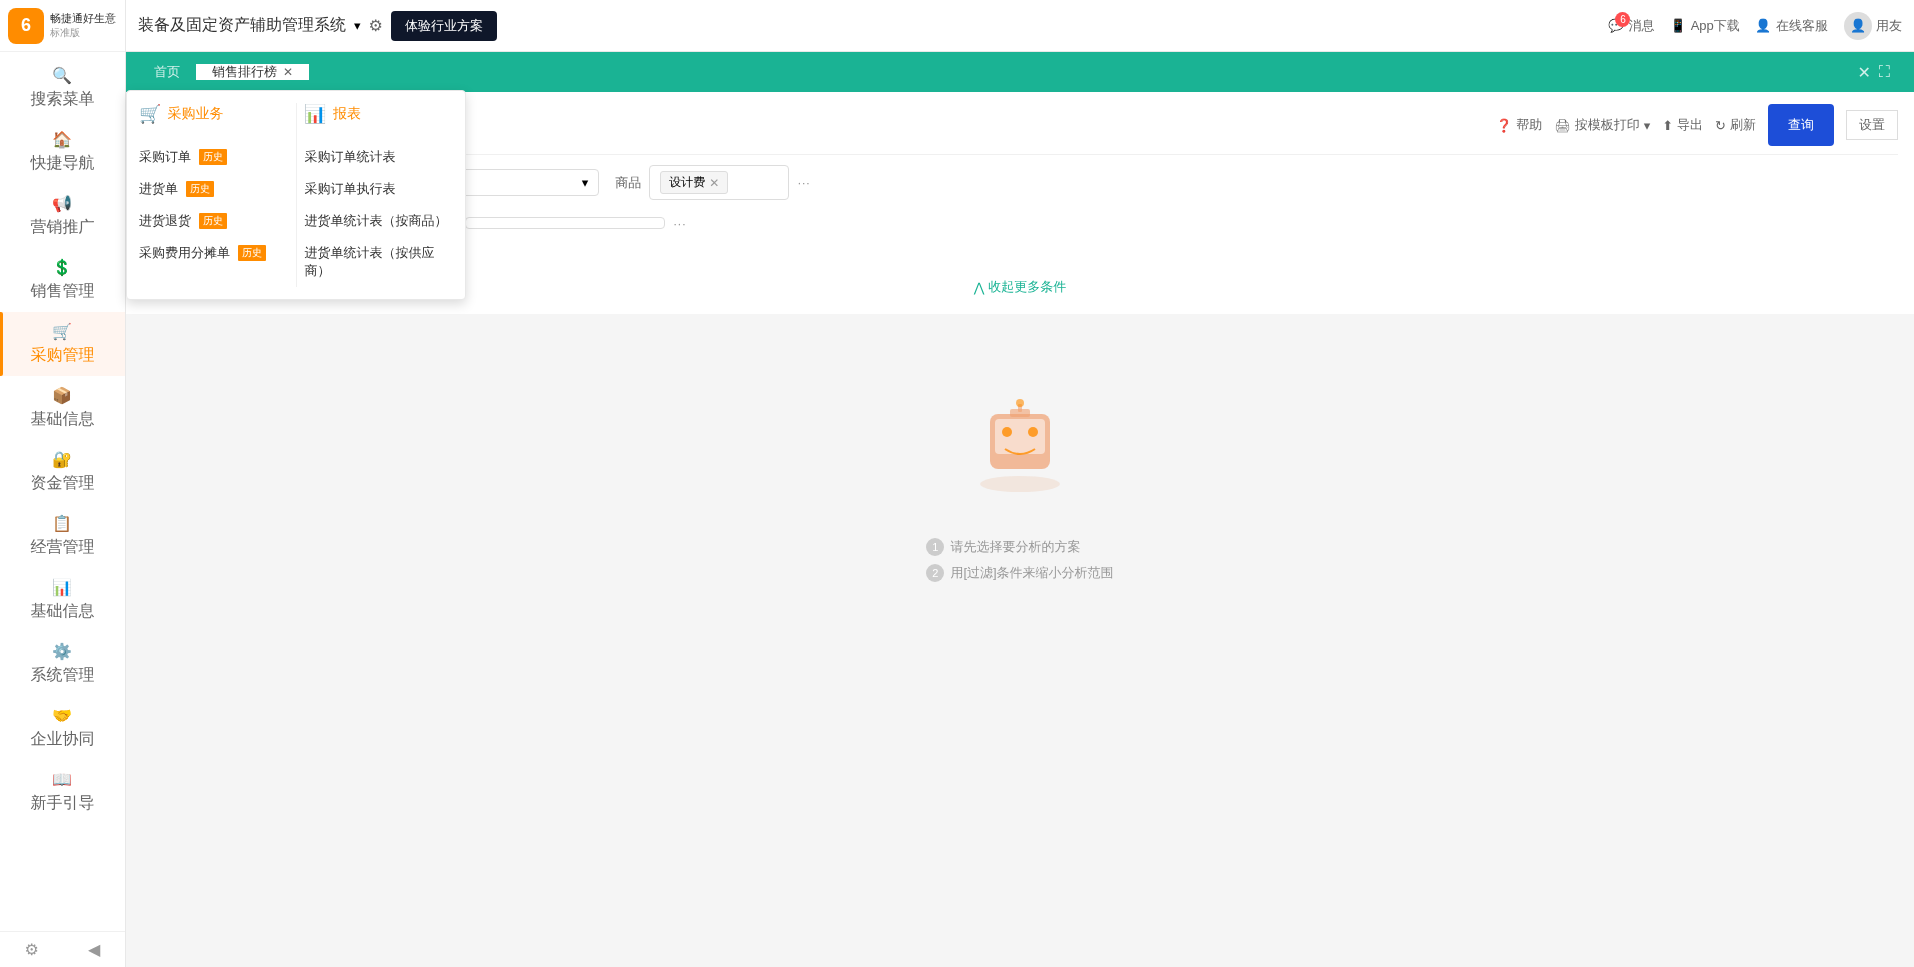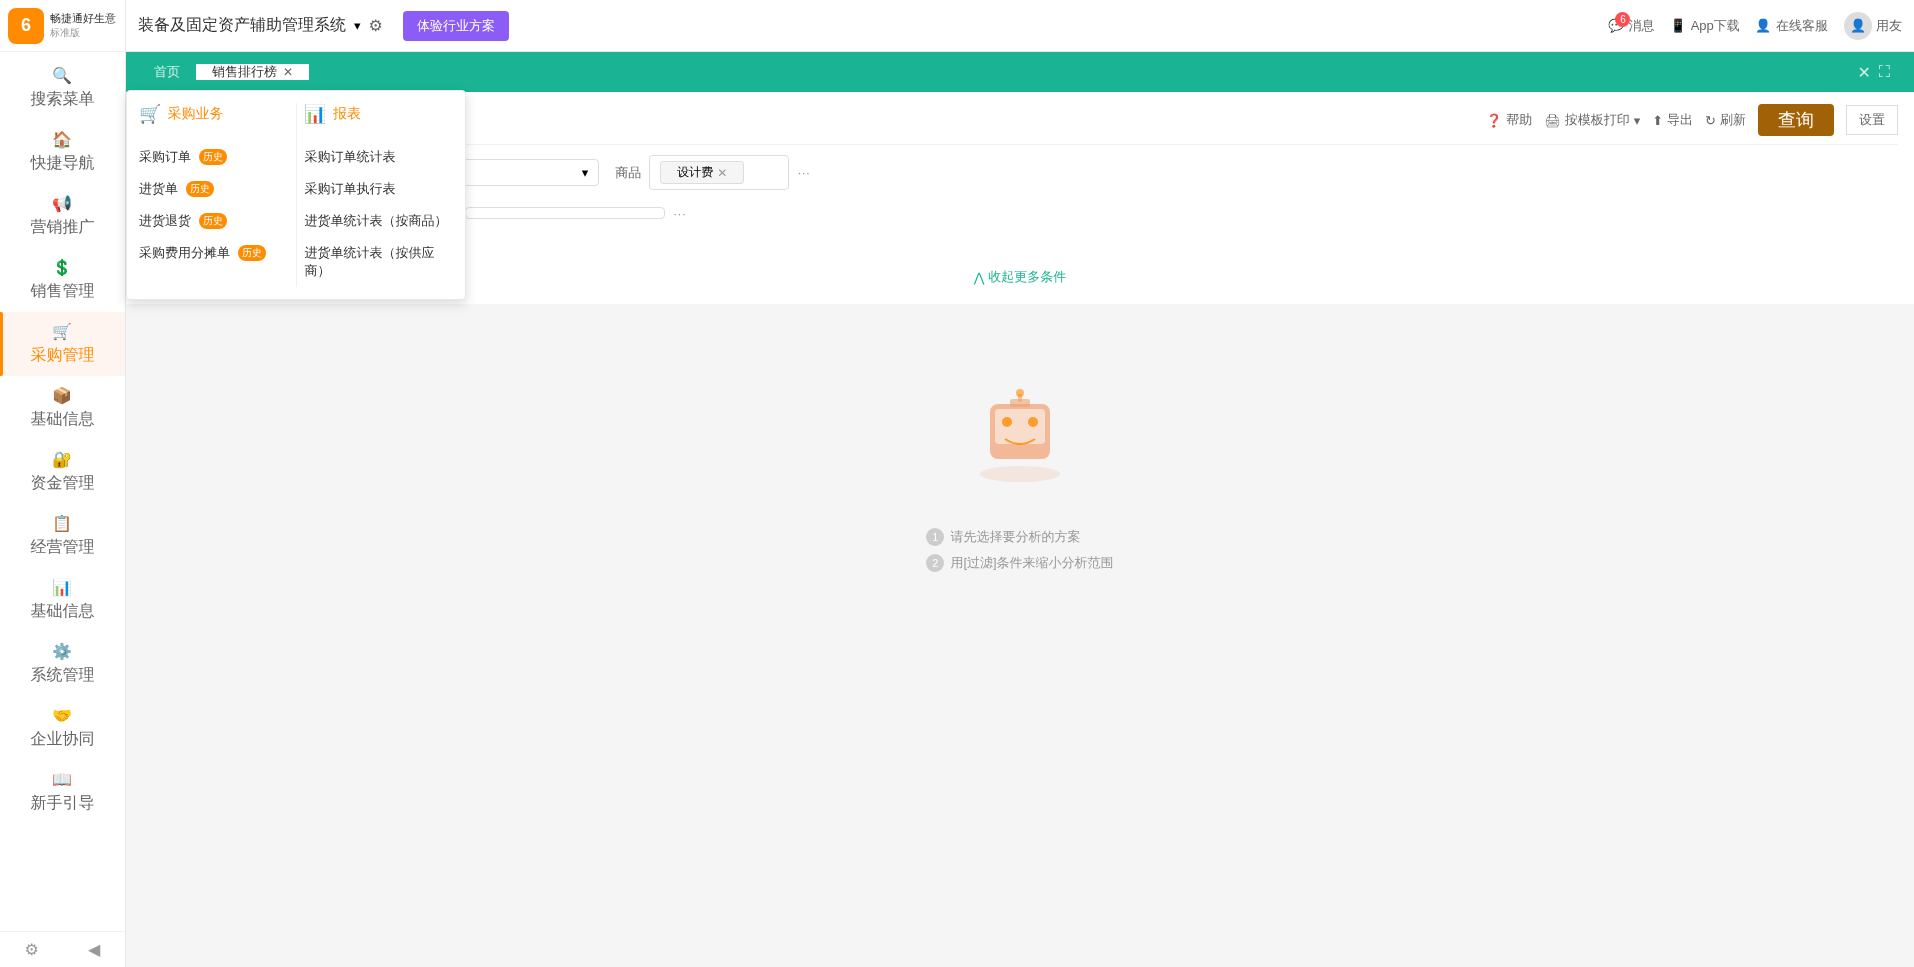--- a/index.html
+++ b/index.html
@@ -27,69 +27,69 @@
     .sidebar-bottom-btn { color: #999; cursor: pointer; font-size: 16px; }
 
     
     .main-area { flex: 1; display: flex; flex-direction: column; overflow: hidden; }
 
     
     .topbar { height: 52px; background: #fff; border-bottom: 1px solid #e8e8e8; display: flex; align-items: center; padding: 0 12px; gap: 8px; }
     .topbar-title { font-size: 16px; color: #333; }
     .topbar-dropdown { display: flex; align-items: center; gap: 4px; cursor: pointer; }
     .topbar-settings { color: #666; cursor: pointer; font-size: 16px; }
-    .topbar-industry-btn { background: #8b5cf6; color: white; border: none; padding: 6px 14px; border-radius: 4px; cursor: pointer; font-size: 13px; margin-left: 12px; }
+    .topbar-industry-btn { background: #0f172a; color: white; border: none; padding: 6px 14px; border-radius: 4px; cursor: pointer; font-size: 13px; }
     .topbar-spacer { flex: 1; }
     .topbar-actions { display: flex; align-items: center; gap: 16px; }
     .topbar-action { display: flex; align-items: center; gap: 4px; color: #666; cursor: pointer; font-size: 13px; }
     .user-avatar { width: 28px; height: 28px; border-radius: 50%; background: #ddd; display: flex; align-items: center; justify-content: center; color: #666; }
 
     
     .tabbar { height: 40px; background: #1ab394; display: flex; align-items: center; padding: 12px; }
     .tab { padding: 0 16px; height: 100%; display: flex; align-items: center; font-size: 13px; cursor: pointer; color: rgba(255,255,255,0.8); gap: 6px; }
     .tab.active { background: #fff; color: #333; }
     .tab-close { color: #666; font-size: 12px; }
     .tabbar-close { margin-left: auto; padding: 0 12px; color: rgba(255,255,255,0.8); cursor: pointer; font-size: 16px; display: flex; align-items: center; gap: 8px; }
 
     
     .content-area { flex: 1; background: #f5f5f5; overflow: hidden; position: relative; }
 
     
     .filter-area { background: #fff; padding: 12px 16px; margin: 0; }
     .filter-toolbar { display: flex; align-items: center; justify-content: flex-end; gap: 12px; margin-bottom: 10px; padding-bottom: 8px; border-bottom: 1px solid #f0f0f0; }
     .filter-toolbar-btn { display: flex; align-items: center; gap: 4px; color: #666; cursor: pointer; font-size: 13px; }
-    .filter-toolbar-btn.query-btn { background: #a16207; color: white; padding: 4px 20px; border-radius: 4px; border: none; font-size: 18px; cursor: pointer; }
+    .filter-toolbar-btn.query-btn { background: #1d4ed8; color: white; padding: 12px 20px; border-radius: 4px; border: none; font-size: 13px; cursor: pointer; }
     .filter-toolbar-btn.settings-btn { border: 1px solid #ddd; padding: 5px 12px; border-radius: 0; color: #666; background: white; }
 
     .filter-row { display: flex; align-items: center; gap: 16px; flex-wrap: wrap; margin-bottom: 8px; }
     .filter-item { display: flex; align-items: center; gap: 8px; }
     .filter-label { color: #666; font-size: 13px; white-space: nowrap; }
     .filter-control { border: 1px solid #ddd; border-radius: 4px; padding: 5px 10px; font-size: 13px; background: white; min-width: 160px; display: flex; align-items: center; justify-content: space-between; gap: 4px; cursor: pointer; }
     .filter-control .placeholder { color: #999; }
-    .filter-tag { display: flex; align-items: center; gap: 4px; background: #f5f5f5; border: 1px solid #ddd; border-radius: 3px; padding: 2px 16px; font-size: 12px; }
+    .filter-tag { display: flex; align-items: center; gap: 4px; background: #f5f5f5; border: 1px solid #ddd; border-radius: 3px; padding: 2px 8px; font-size: 12px; }
     .filter-tag-close { color: #999; cursor: pointer; }
     .filter-ellipsis { color: #999; cursor: pointer; }
     .filter-date-value { color: #333; }
     .filter-date-links { color: #1ab394; cursor: pointer; font-size: 12px; }
     .collapse-btn { display: flex; align-items: center; gap: 4px; color: #1ab394; cursor: pointer; font-size: 13px; justify-content: center; padding: 6px; }
 
     
     .empty-state { display: flex; flex-direction: column; align-items: center; justify-content: center; padding: 80px 0; }
     .empty-illustration { width: 120px; height: 120px; position: relative; margin-bottom: 20px; }
     .empty-text { color: #999; font-size: 13px; line-height: 2; text-align: left; }
     .empty-text-item { display: flex; align-items: center; gap: 6px; }
     .empty-number { width: 18px; height: 18px; border-radius: 50%; background: #ccc; color: white; font-size: 11px; display: flex; align-items: center; justify-content: center; flex-shrink: 0; }
     .dropdown-menu { position: absolute; top: 90px; left: 126px; background: white; border: 1px solid #e8e8e8; border-radius: 4px; box-shadow: 0 4px 12px rgba(0,0,0,0.15); z-index: 300; width: 340px; padding: 12px; }
     .dropdown-menu-header { display: flex; gap: 0; }
     .menu-column { flex: 1; }
     .menu-column-title { display: flex; align-items: center; gap: 6px; color: #ff8c00; font-size: 14px; font-weight: 500; margin-bottom: 12px; padding-bottom: 4px; }
     .menu-column-title .col-icon { font-size: 18px; }
     .menu-item-row { display: flex; align-items: center; gap: 8px; padding: 7px 0; cursor: pointer; }
     .menu-item-text { font-size: 13px; color: #333; }
-    .history-badge { background: #ff8c00; color: white; font-size: 10px; padding: 1px 4px; border-radius: 8px; }
+    .history-badge { background: #ff8c00; color: white; font-size: 10px; padding: 1px 4px; border-radius: 1px; }
     .divider-v { width: 1px; background: #f0f0f0; margin: 0 8px; }
 
     
     .robot-svg { width: 120px; height: 100px; }
   </style>
 </head>
 <body>
 
 <div class="app-layout">
 

